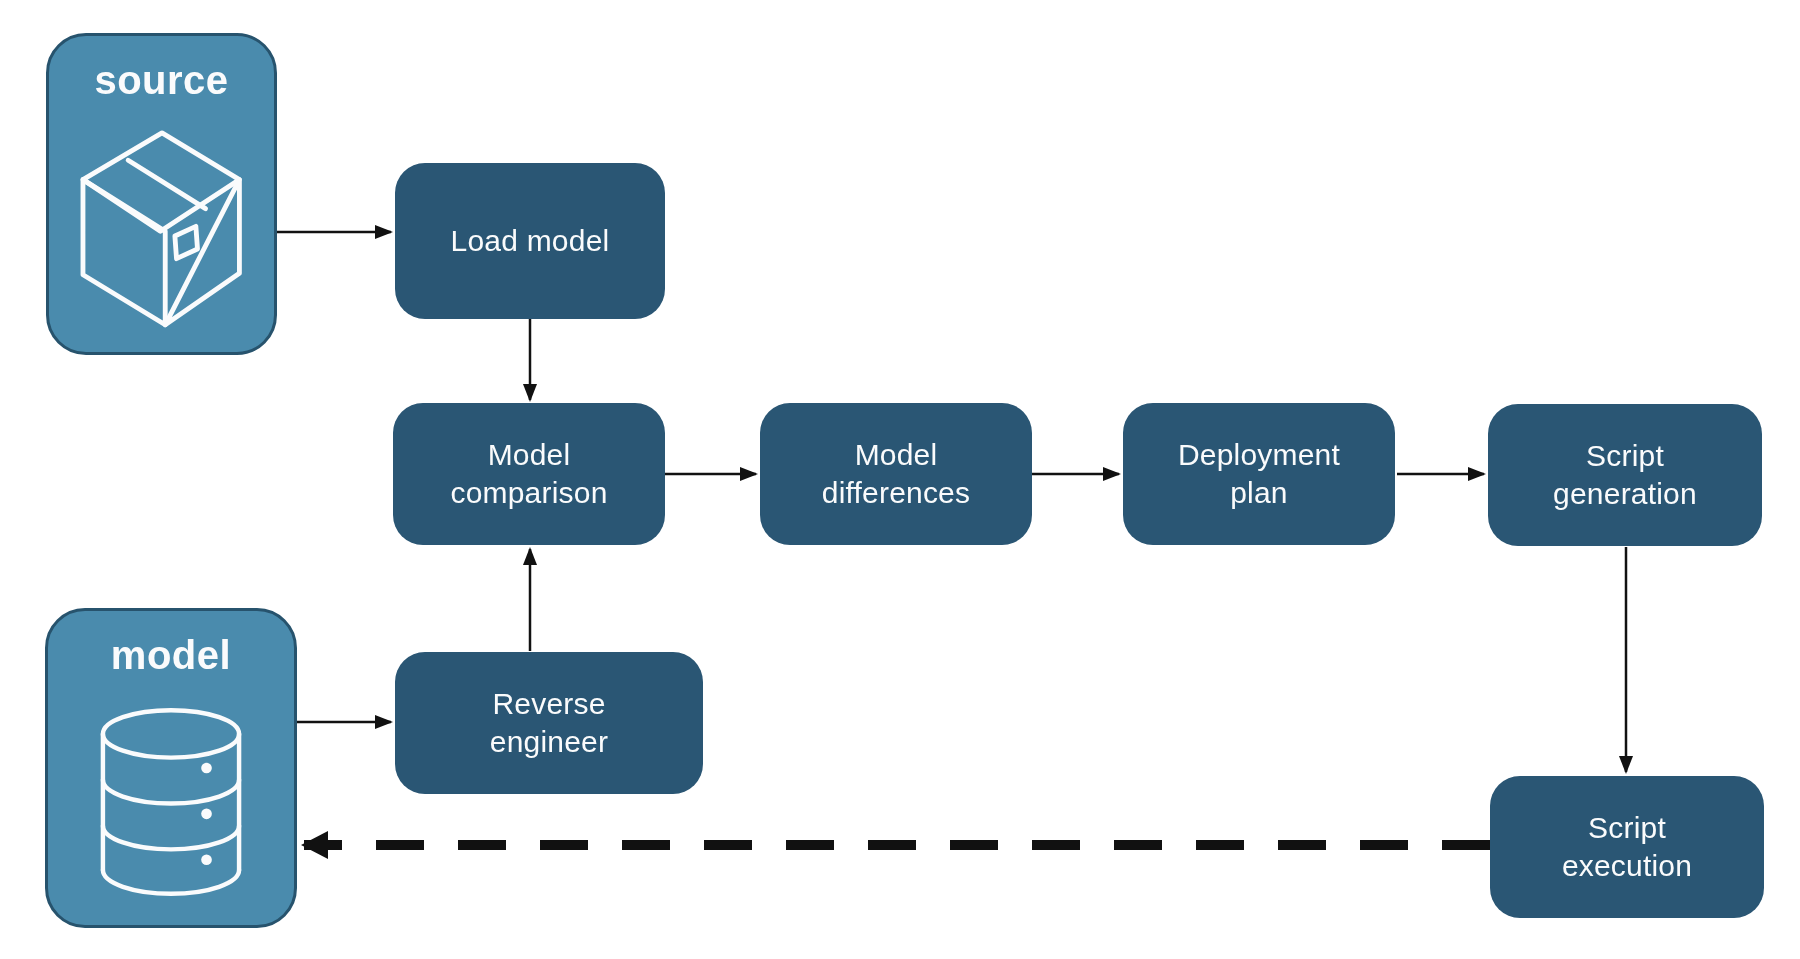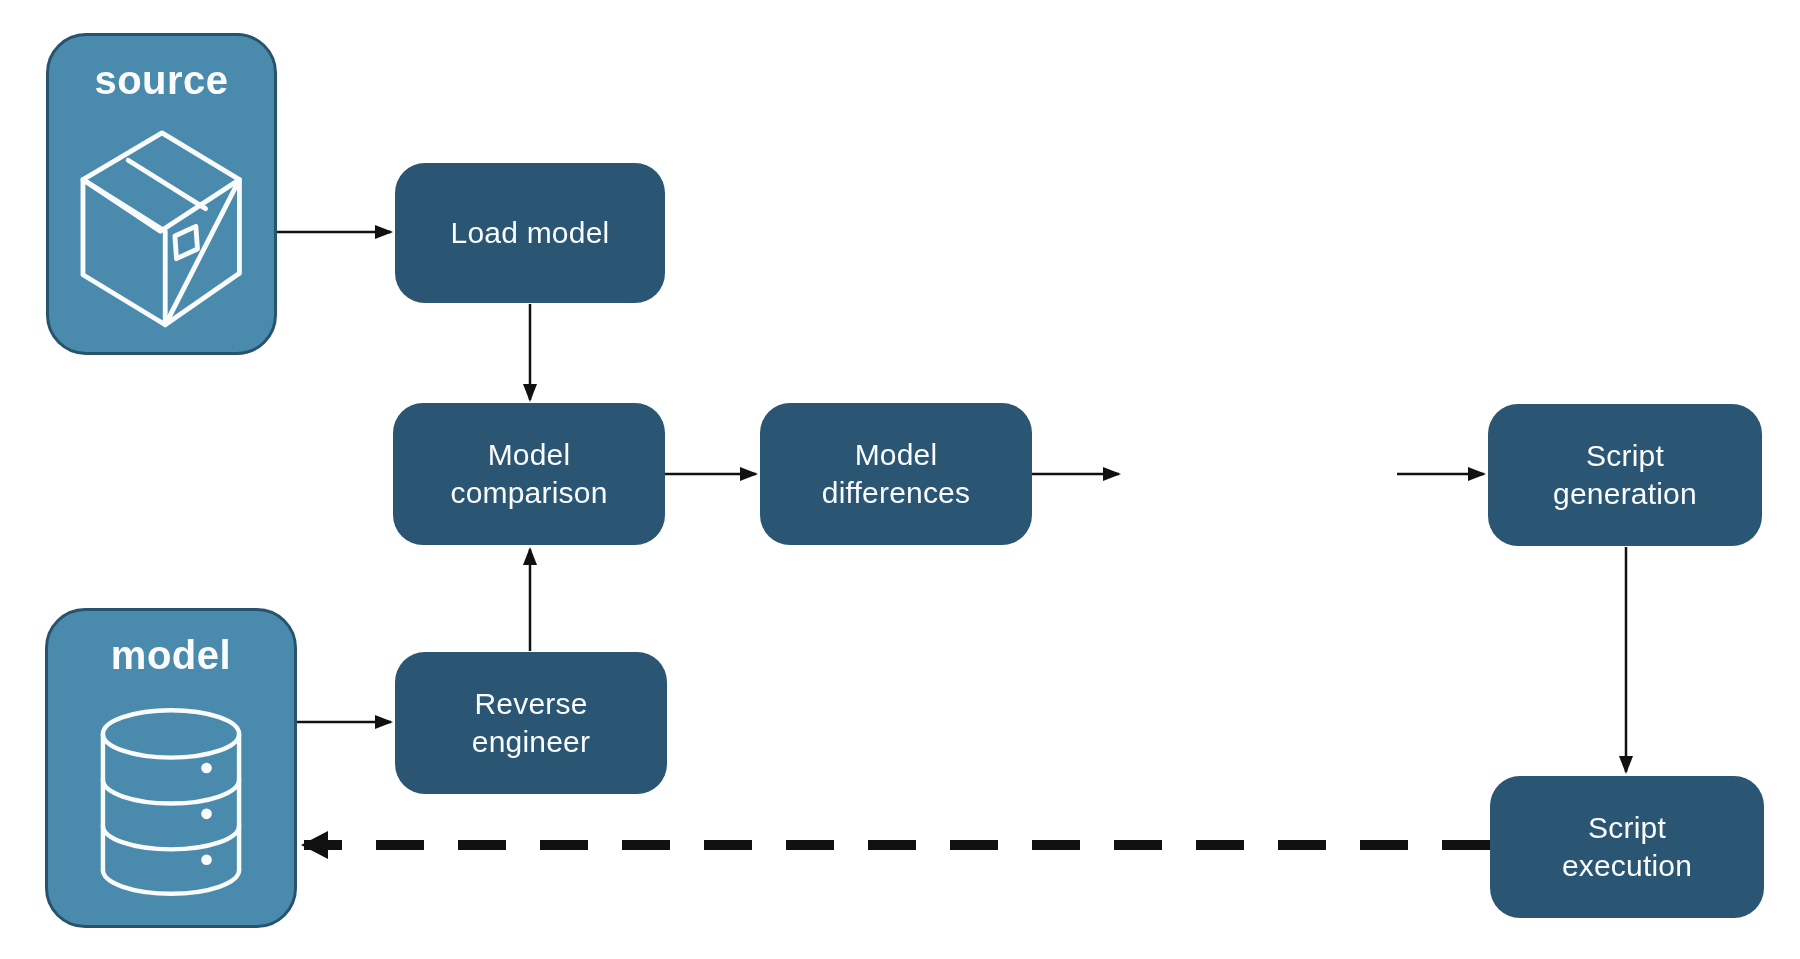--- a/index.html
+++ b/index.html
@@ -82,26 +82,26 @@
     stroke-width: 3;
     fill: none;
     stroke-linejoin: round;
     stroke-linecap: round;
   }
   .icon-dot { fill: var(--label-text); }
 
   
   #ep-source  { left: 46px;  top: 33px;  width: 231px; height: 322px; }
   #ep-target  { left: 45px;  top: 608px; width: 252px; height: 320px; }
-  #n-load     { left: 395px; top: 163px; width: 270px; height: 140px; }
+  #n-load     { left: 395px; top: 163px; width: 270px; height: 156px; }
   #n-comp     { left: 393px; top: 403px; width: 272px; height: 142px; }
   #n-diff     { left: 760px; top: 403px; width: 272px; height: 142px; }
   #n-plan     { left: 1123px;top: 403px; width: 272px; height: 142px; }
   #n-gen      { left: 1488px;top: 404px; width: 274px; height: 142px; }
-  #n-reveng   { left: 395px; top: 652px; width: 272px; height: 142px; }
+  #n-reveng   { left: 395px; top: 652px; width: 308px; height: 142px; }
   #n-exec     { left: 1490px;top: 776px; width: 274px; height: 142px; }
 </style>
 </head>
 <body>
 
 <div class="stage">
 
   <svg class="arrows" viewBox="0 0 1800 959">
     <defs>
       <marker id="ah" markerUnits="userSpaceOnUse" markerWidth="20" markerHeight="16" refX="16" refY="7" orient="auto">
@@ -156,20 +156,24 @@
     <span>Load model</span>
   </div>
   <div class="node" id="n-comp">
     <span>Model
 comparison</span>
   </div>
   <div class="node" id="n-diff">
     <span>Model
 differences</span>
   </div>
+  <div class="node" id="n-plan">
+    <span>Deployment
+plan</span>
+  </div>
   <div class="node" id="n-gen">
     <span>Script
 generation</span>
   </div>
   <div class="node" id="n-reveng">
     <span>Reverse
 engineer</span>
   </div>
   <div class="node" id="n-exec">
     <span>Script

